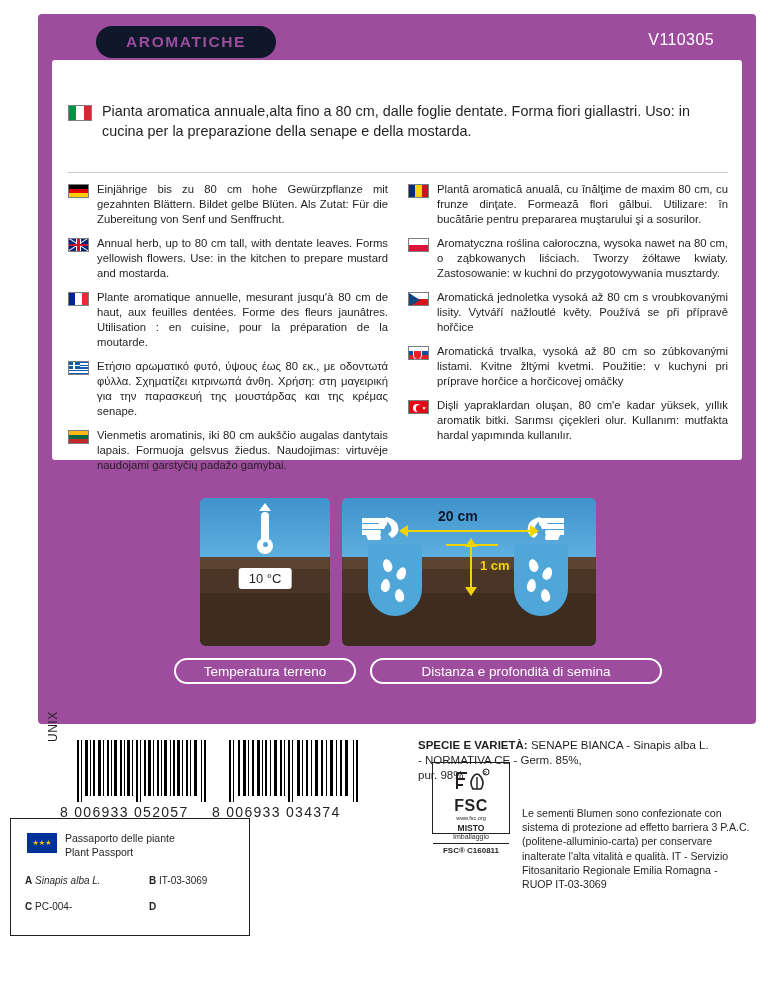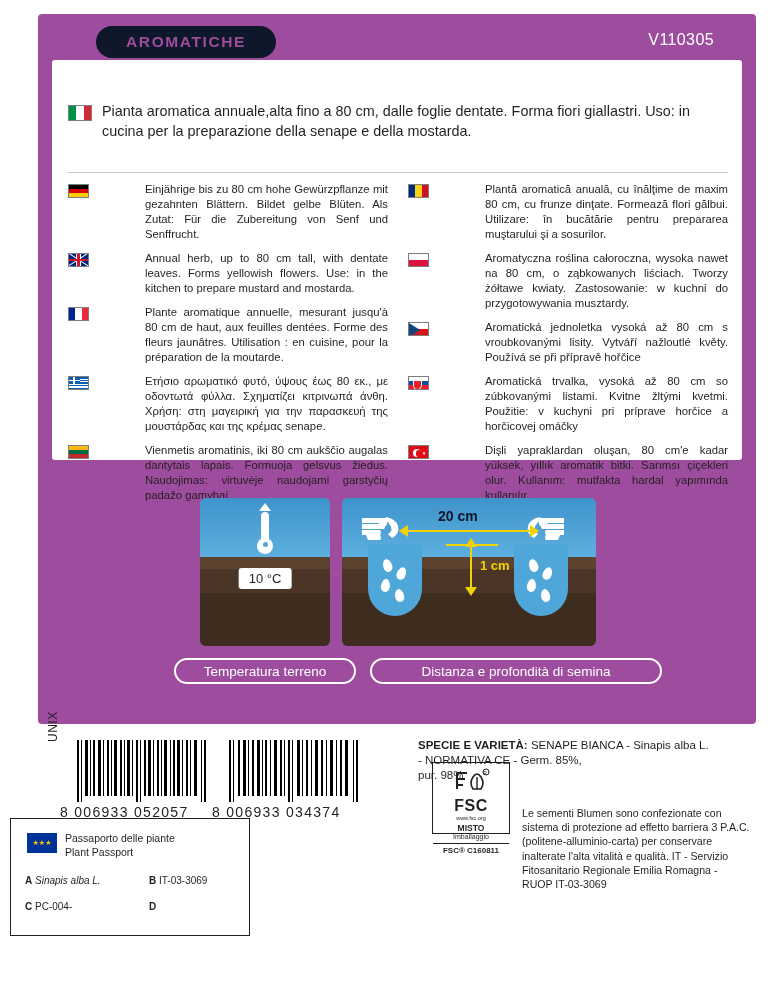--- a/index.html
+++ b/index.html
@@ -114,21 +114,20 @@
   }
   .lang-row .flag {
     flex: 0 0 auto;
     margin-top: 2px;
   }
   .lang-row .txt {
     font-size: 11.3px;
     line-height: 1.33;
     color: #231f20;
     text-align: justify;
-    margin-left: 48px;
   }
 
   
   .flag {
     width: 21px;
     height: 14px;
     display: block;
     border: 0.5px solid #7d7d7d;
     box-sizing: border-box;
     position: relative;

